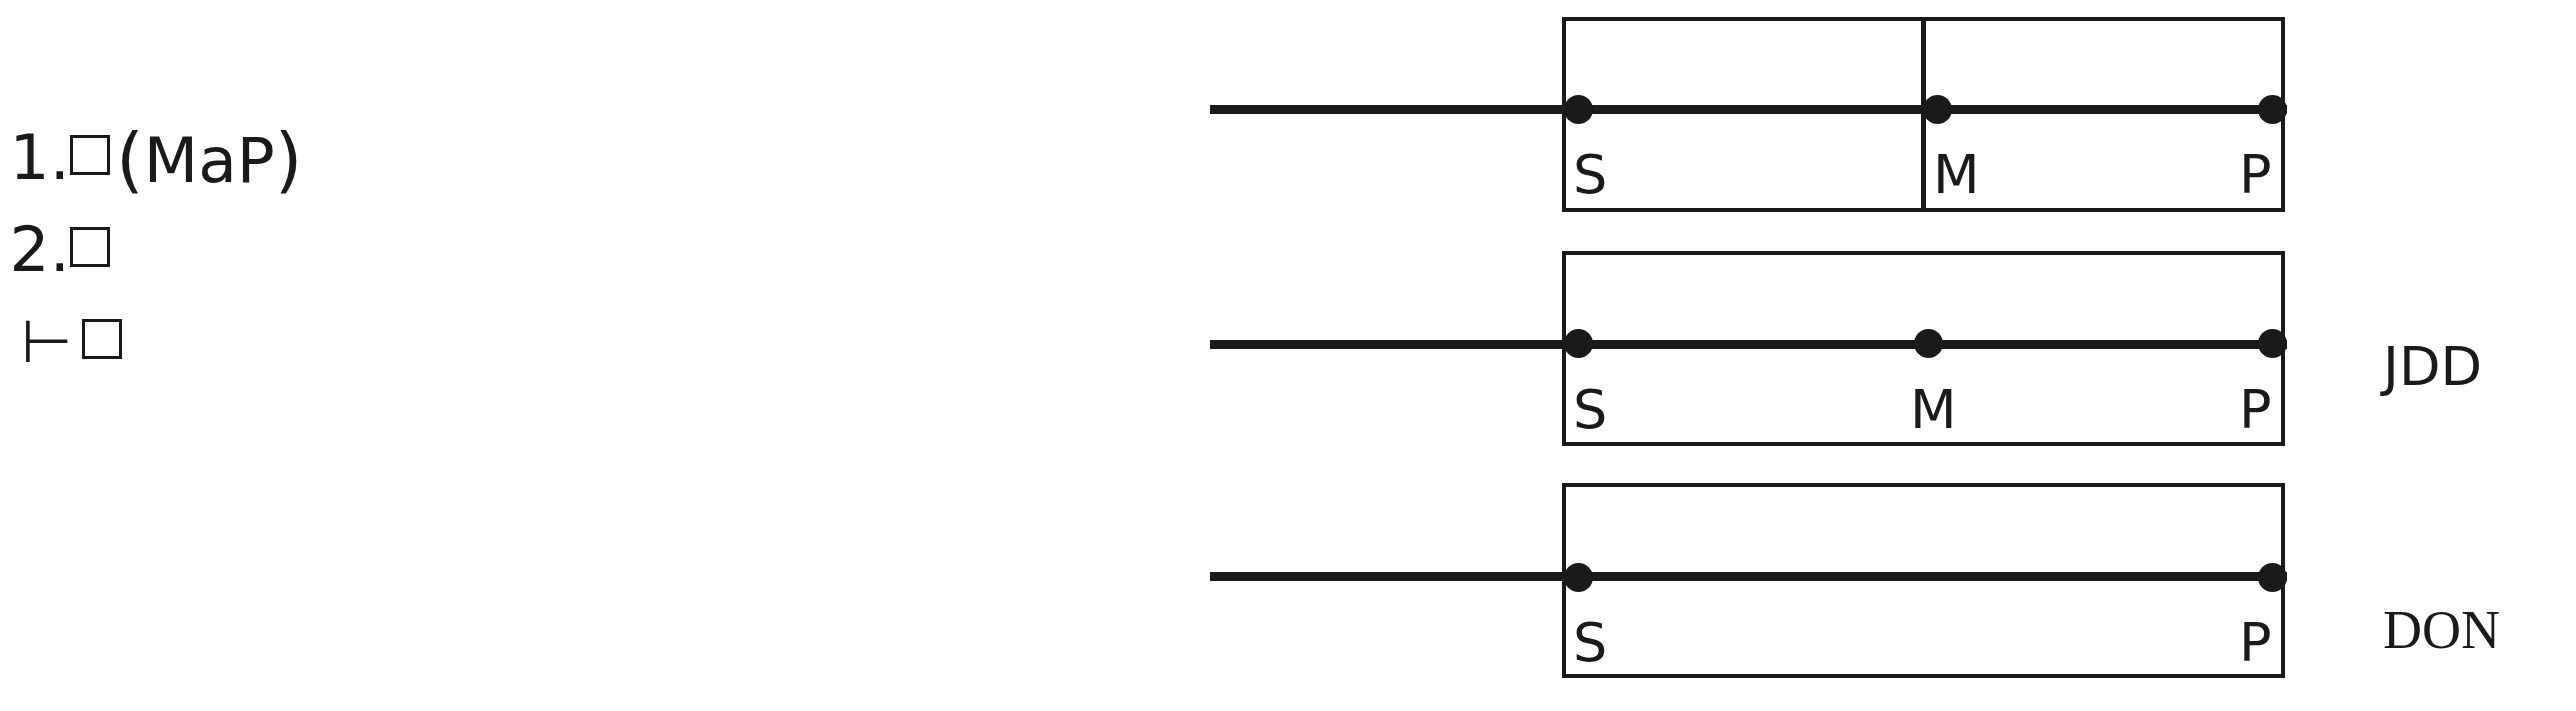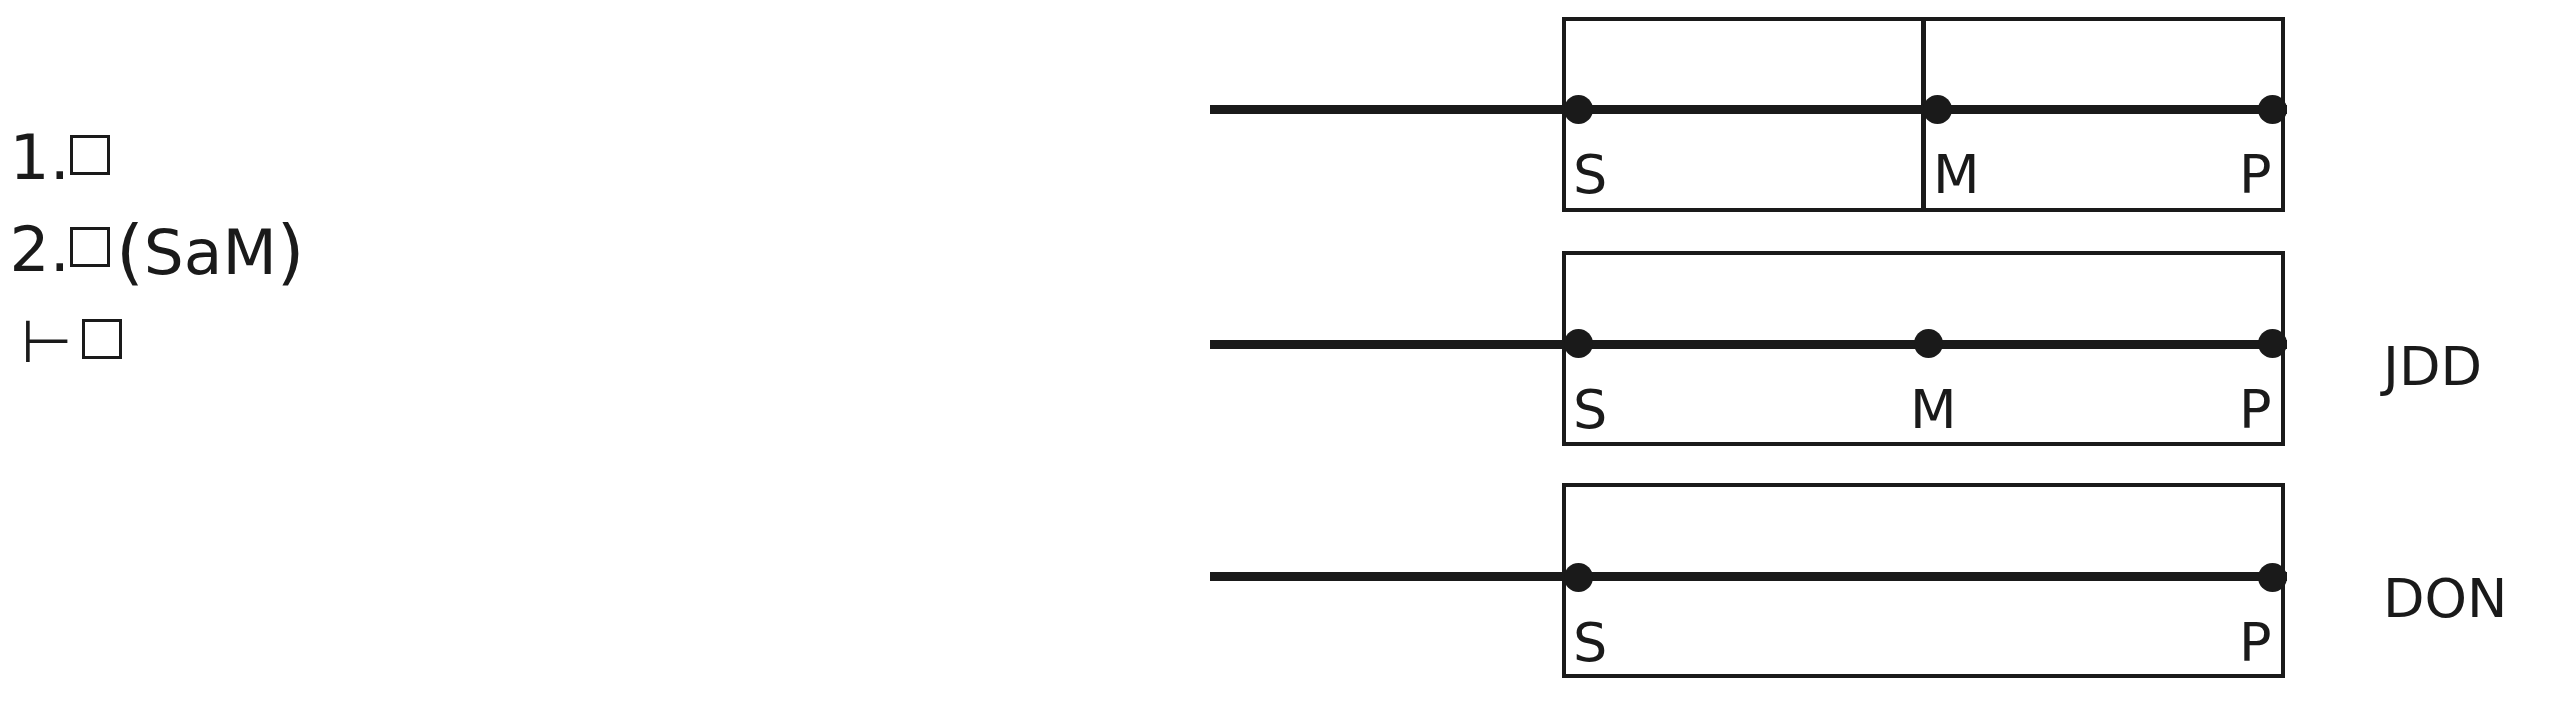--- a/index.html
+++ b/index.html
@@ -129,26 +129,26 @@
 </head>
 <body>
 
 <div id="page">
 
   <div id="argument">
 
     <div class="arg-line l1">
       <span class="arg-index">1.</span>
       <span class="box-op"></span>
+      <span class="arg-formula"><span class="paren">(</span><span>MaP</span><span class="paren">)</span></span>
     </div>
 
     <div class="arg-line l2">
       <span class="arg-index">2.</span>
       <span class="box-op"></span>
-      <span class="arg-formula"><span class="paren">(</span><span>SaM</span><span class="paren">)</span></span>
     </div>
 
     <div class="arg-line l3">
       <span class="arg-turnstile">⊢</span>
       <span class="box-op"></span>
     </div>
 
   </div>
 
   <div id="diagrams">
@@ -177,19 +177,19 @@
       <div class="dgm-name" style="left:2383px; top:340px;">JDD</div>
     </div>
 
     <div class="diagram">
       <div class="dgm-line" style="left:1210px; top:572px; width:1077px;"></div>
       <div class="dgm-box" style="left:1562px; top:483px; width:723px; height:195px;"></div>
       <div class="dgm-dot" style="left:1564px; top:563px;"></div>
       <div class="dgm-dot" style="left:2258px; top:563px;"></div>
       <div class="dgm-label" style="left:1573px; top:616px;">S</div>
       <div class="dgm-label" style="left:2239px; top:616px;">P</div>
-      <div class="dgm-name" style="left:2383px; top:572px;">DON</div>
+      <div class="dgm-name" style="left:2383px; top:603px;font-family:Liberation Serif, serif;">DON</div>
     </div>
 
   </div>
 
 </div>
 
 
 </body></html>

